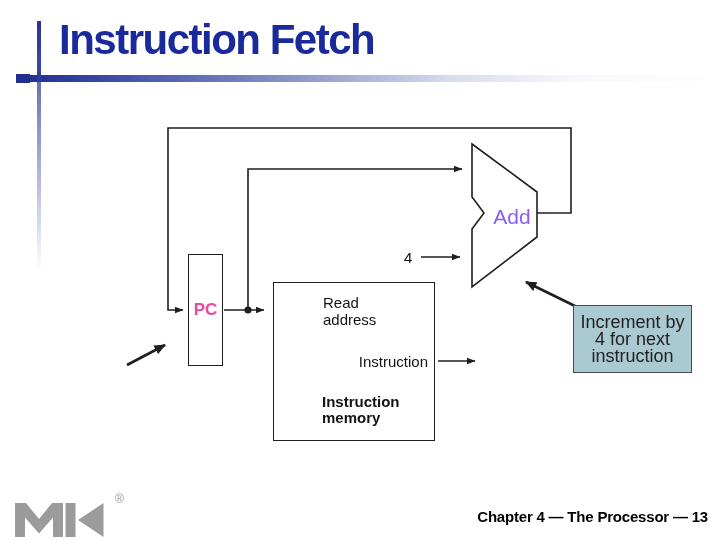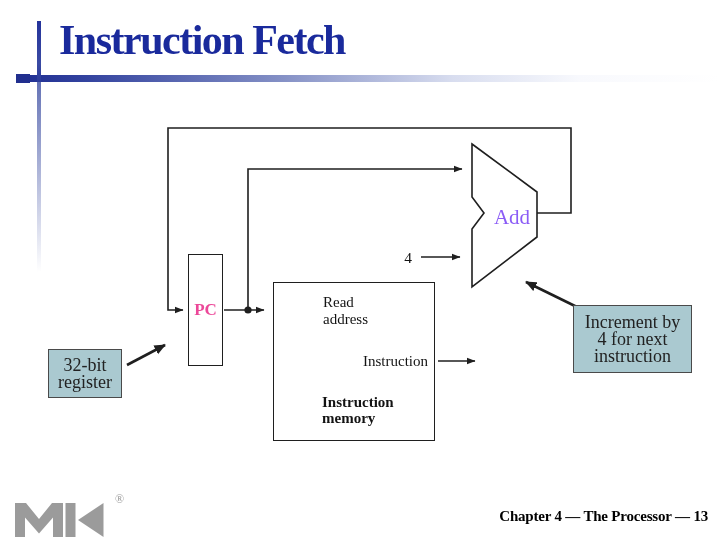--- a/index.html
+++ b/index.html
@@ -1,18 +1,18 @@
 <!DOCTYPE html>
 <html style="--title-color: #1a2a9c; --accent-bar-color: #233299; --line-color: #1f1f1f; --callout-fill: #aac9d0; --callout-border: #4a4a4a; --logo-color: #9b9b9b; --footer-color: #000000;"><head>
 <meta charset="utf-8">
 <style>
   html,body { margin:0; padding:0; background:#fff; }
   .slide {
     position:relative; width:720px; height:540px; overflow:hidden;
-    background:#ffffff; font-family:Liberation Serif, serif;
+    background:#ffffff; font-family:Liberation Sans, sans-serif;
   }
 
   
   .hbar {
     position:absolute; left:16px; top:75px; width:704px; height:7px;
     background:linear-gradient(90deg,#1e2d92 0%,#33439f 10%,#8591c6 38%,#d8ddef 62%,#f8f9fd 80%,#ffffff 100%);
   }
   .hbar-cap { position:absolute; left:16px; top:74px; width:14px; height:9px; background:#212f8e; }
   .vline-top { position:absolute; left:37px; top:21px; width:4px; height:61px;
     background:linear-gradient(180deg,#24339b 0%,#3a4aa3 70%,#2a3a9a 100%); }
@@ -120,22 +120,20 @@
     <div class="figtext pre mem-read">Read
 address</div>
     <div class="figtext mem-instr">Instruction</div>
     <div class="figtext pre mem-name">Instruction
  memory</div>
   </div>
 
   <div class="add-label">Add</div>
   <div class="four-label">4</div>
 
-  <div class="callout callout-reg">32-bit
-register</div>
   <div class="callout callout-inc">Increment by
 4 for next
 instruction</div>
 
   <svg class="logo" viewBox="0 0 105 46">
     <polygon points="0,44 0,10 11,10 24,26 37,10 48,10 48,44 38,44 38,24.5 24,40.5 10,24.5 10,44"></polygon>
     <rect x="50.5" y="10" width="10" height="34"></rect>
     <polygon points="88.5,10 88.5,44 63,27"></polygon>
   </svg>
   <span class="logo-r">®</span>

